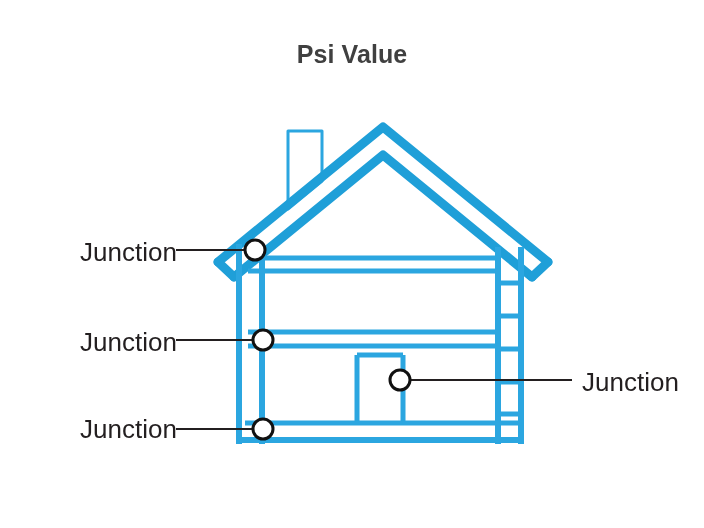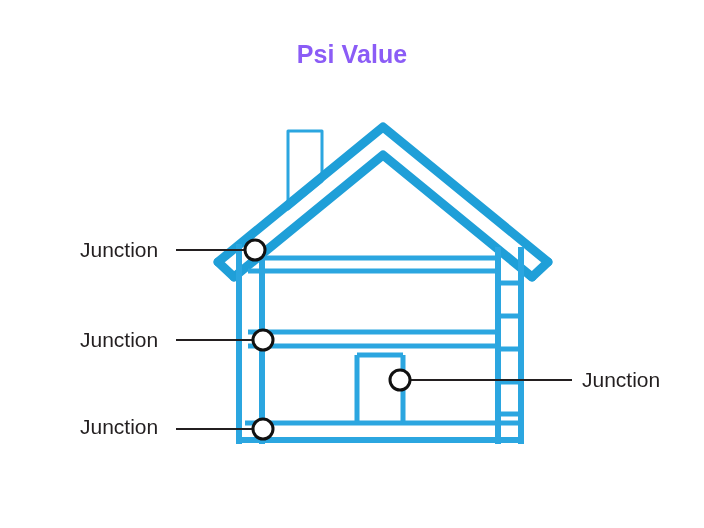--- a/index.html
+++ b/index.html
@@ -22,27 +22,27 @@
     height: 528px;
   }
   #title {
     position: absolute;
     left: 0;
     top: 40px;
     width: 704px;
     text-align: center;
     font-size: 25px;
     font-weight: bold;
-    color: #8b5cf6;
+    color: #404040;
     letter-spacing: 0.1px;
     font-family: "Liberation Sans", sans-serif;
   }
   .lbl {
     position: absolute;
-    font-size: 21px;
+    font-size: 26px;
     color: #231f20;
     font-family: "Liberation Sans", sans-serif;
     white-space: nowrap;
     line-height: 1;
   }
   #lbl-top    { left: 80px;  top: 239px; }
   #lbl-mid    { left: 80px;  top: 329px; }
   #lbl-bottom { left: 80px;  top: 416px; }
   #lbl-right  { left: 582px; top: 369px; }
   svg { position: absolute; left: 0; top: 0; }

